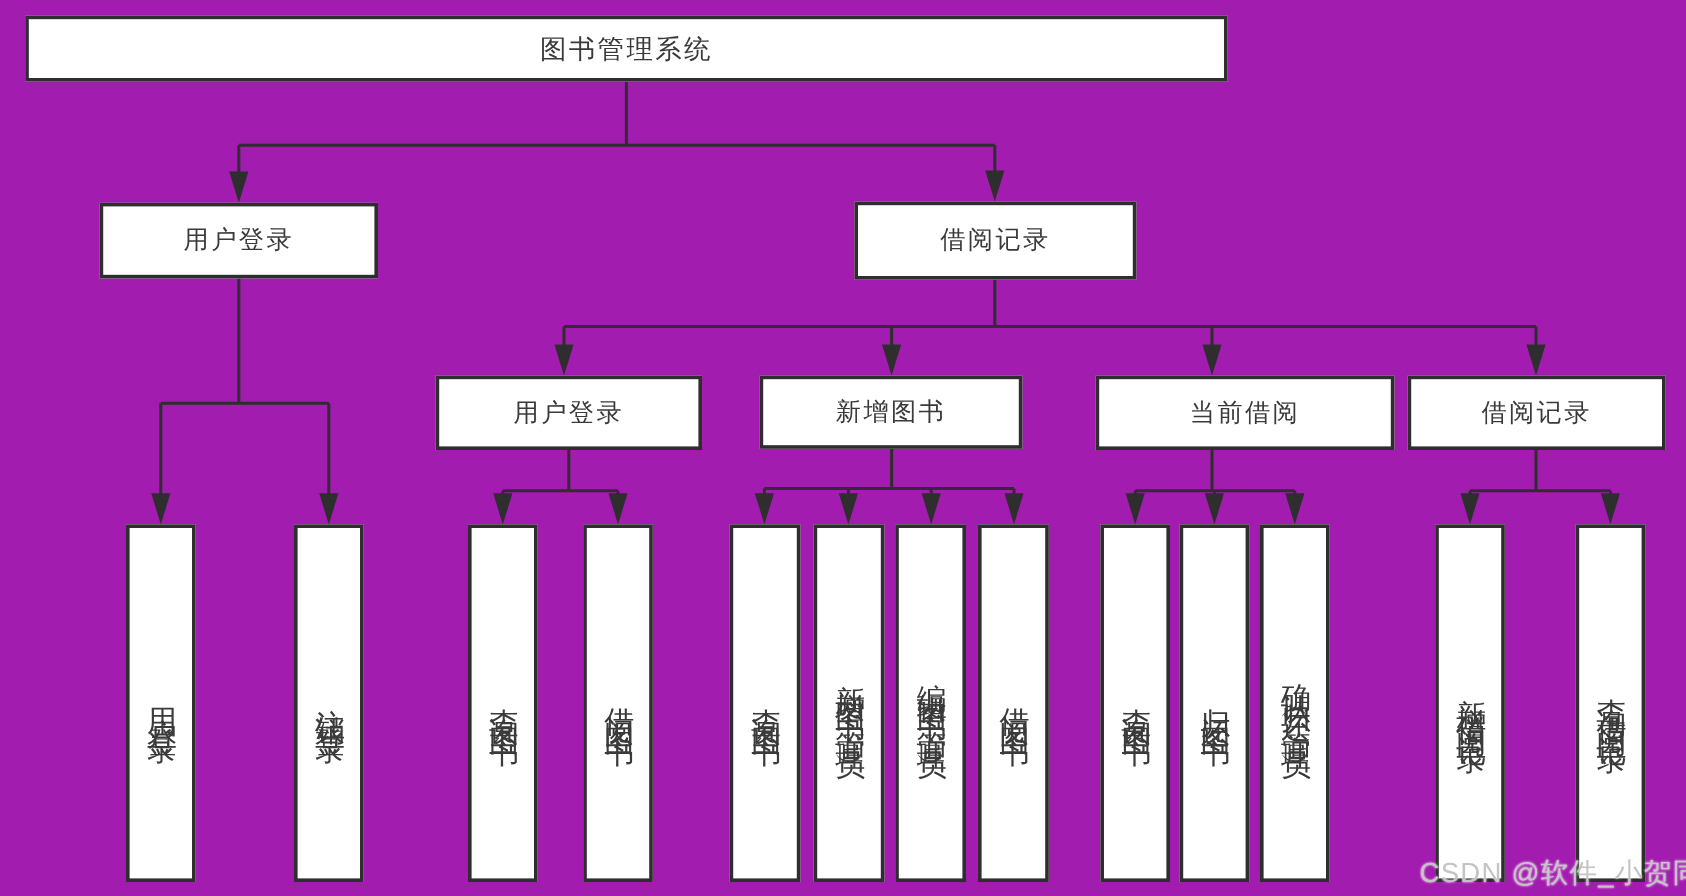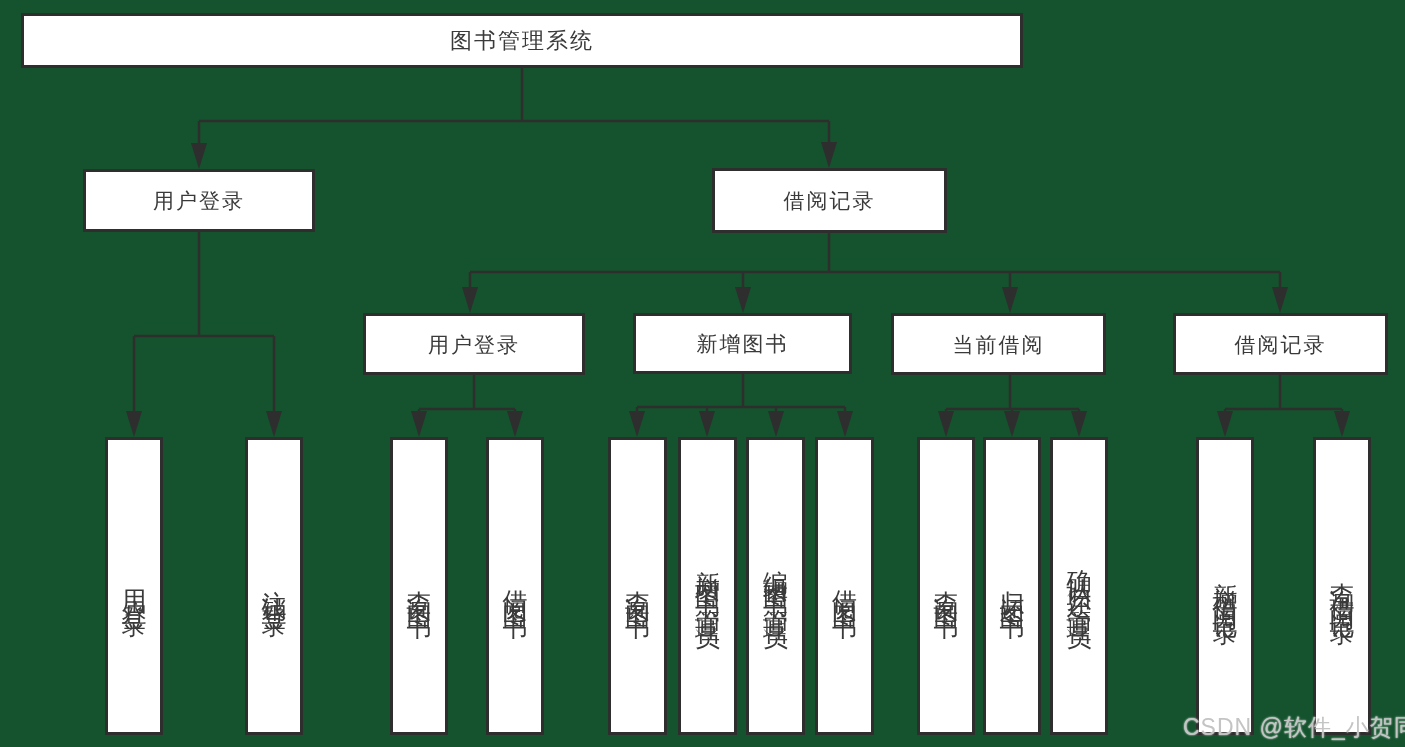--- a/index.html
+++ b/index.html
@@ -1,20 +1,20 @@
 <!DOCTYPE html>
 <html><head>
 <meta charset="utf-8">
 <style>
   html, body { margin: 0; padding: 0; background: #ffffff; }
   .canvas {
     position: relative;
     width: 1405px;
     height: 747px;
-    background: #14532d;
+    background: #a21caf;
     font-family: "Liberation Sans", "DejaVu Sans", sans-serif;
     overflow: hidden;
   }
   svg.connectors {
     position: absolute;
     left: 0; top: 0;
     width: 1405px; height: 747px;
   }
   .node {
     position: absolute;
@@ -120,21 +120,21 @@
   <div class="node hbox" style="left:712px;top:168px;width:235px;height:65px">
     <span class="lbl">借阅记录</span>
   </div>
 
   <div class="node hbox" style="left:363px;top:313px;width:222px;height:62px">
     <span class="lbl">用户登录</span>
   </div>
   <div class="node hbox" style="left:633px;top:313px;width:219px;height:61px">
     <span class="lbl">新增图书</span>
   </div>
-  <div class="node hbox" style="left:891px;top:313px;width:215px;height:62px">
+  <div class="node hbox" style="left:913px;top:313px;width:249px;height:62px">
     <span class="lbl">当前借阅</span>
   </div>
   <div class="node hbox" style="left:1173px;top:313px;width:215px;height:62px">
     <span class="lbl">借阅记录</span>
   </div>
 
   <div class="node vbox" style="left:105px;top:437px;width:58px;height:298px">
     <span class="lbl">用户登录</span>
   </div>
   <div class="node vbox" style="left:245px;top:437px;width:58px;height:298px">

